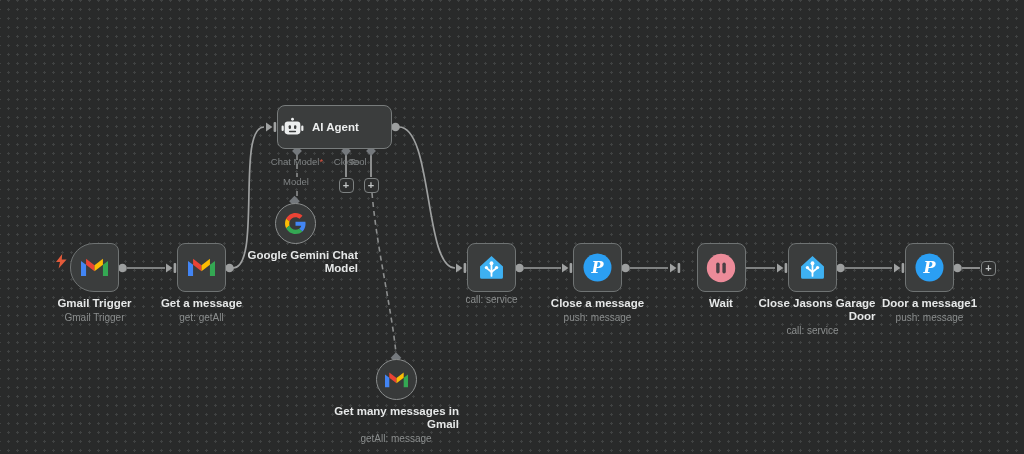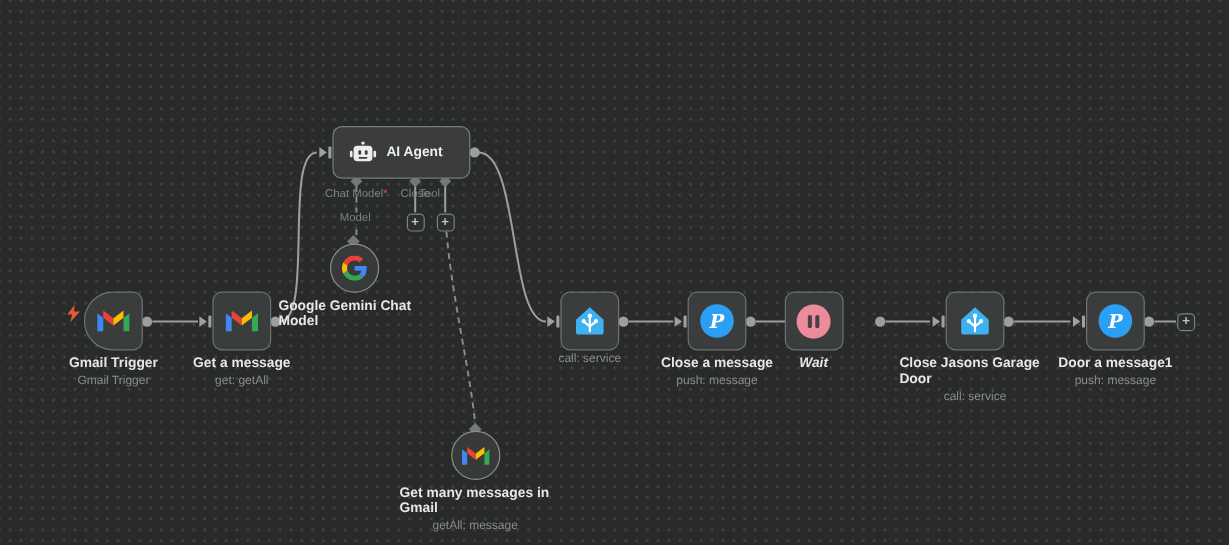--- a/index.html
+++ b/index.html
@@ -14,36 +14,36 @@
   .layer{position:absolute;left:0;top:0;}
   
   .node{
     width:49px;height:49px;border-radius:8px;
     background:#3b3d3d;border:1.5px solid #6f7373;
     box-sizing:border-box;display:flex;align-items:center;justify-content:center;
   }
   .node.trigger{border-radius:24px 8px 8px 24px;}
   .node-wrap{position:absolute;width:140px;display:flex;flex-direction:column;align-items:center;}
   .node-label{
-    margin-top:5px;max-width:126px;text-align:left;
+    margin-top:5px;max-width:126px;text-align:right;
     color:#e6e8e8;font-size:11.5px;font-weight:700;line-height:13px;
   }
   .node-sub{
     margin-top:2px;text-align:center;color:#8b8e8e;font-size:10px;line-height:11px;font-weight:400;
   }
   .circle-node{
     width:41px;height:41px;border-radius:50%;
     background:#383a3a;border:1.5px solid #8a8d8d;
     box-sizing:border-box;display:flex;align-items:center;justify-content:center;
   }
   
   .agent-node{
     position:absolute;left:277px;top:105px;width:115px;height:44px;
     background:#3b3d3d;border:1.5px solid #787c7c;border-radius:8px;box-sizing:border-box;
-    display:flex;align-items:center;gap:8px;padding-left:13px;
+    display:flex;align-items:center;gap:8px;padding-left:3px;
   }
   .agent-label{color:#eceeee;font-size:11.5px;font-weight:700;}
   .conn-label{
     position:absolute;transform:translateX(-50%);
     color:#7e8283;font-size:9.5px;line-height:10px;white-space:nowrap;
   }
   .req{color:#d9533f;}
   .model-link-label{
     position:absolute;transform:translateX(-50%);
     color:#7e8283;font-size:9.5px;background:#292a2a;padding:0 3px;line-height:10px;
@@ -216,21 +216,21 @@
   <div class="node">
     <svg width="29" height="29" viewBox="0 0 29 29">
       <circle cx="14.5" cy="14.5" r="14" fill="#2b9ff3"></circle>
       <text x="14.5" y="20" text-anchor="middle" font-family="DejaVu Serif, serif" font-style="italic" font-weight="bold" font-size="16" fill="#ffffff">P</text>
     </svg>
   </div>
   <div class="node-label">Close a message</div>
   <div class="node-sub">push: message</div>
 </div>
 
-<div class="node-wrap" style="left:608px;top:243px;font-style:italic;">
+<div class="node-wrap" style="left:651px;top:243px;">
   <div class="node">
     <svg width="30" height="30" viewBox="0 0 30 30">
       <circle cx="15" cy="15" r="14.2" fill="#ec8b99"></circle>
       <rect x="10.2" y="9.5" width="3.4" height="11" rx="1.7" fill="#4a3f44"></rect>
       <rect x="16.4" y="9.5" width="3.4" height="11" rx="1.7" fill="#4a3f44"></rect>
     </svg>
   </div>
   <div class="node-label">Wait</div>
 </div>
 

